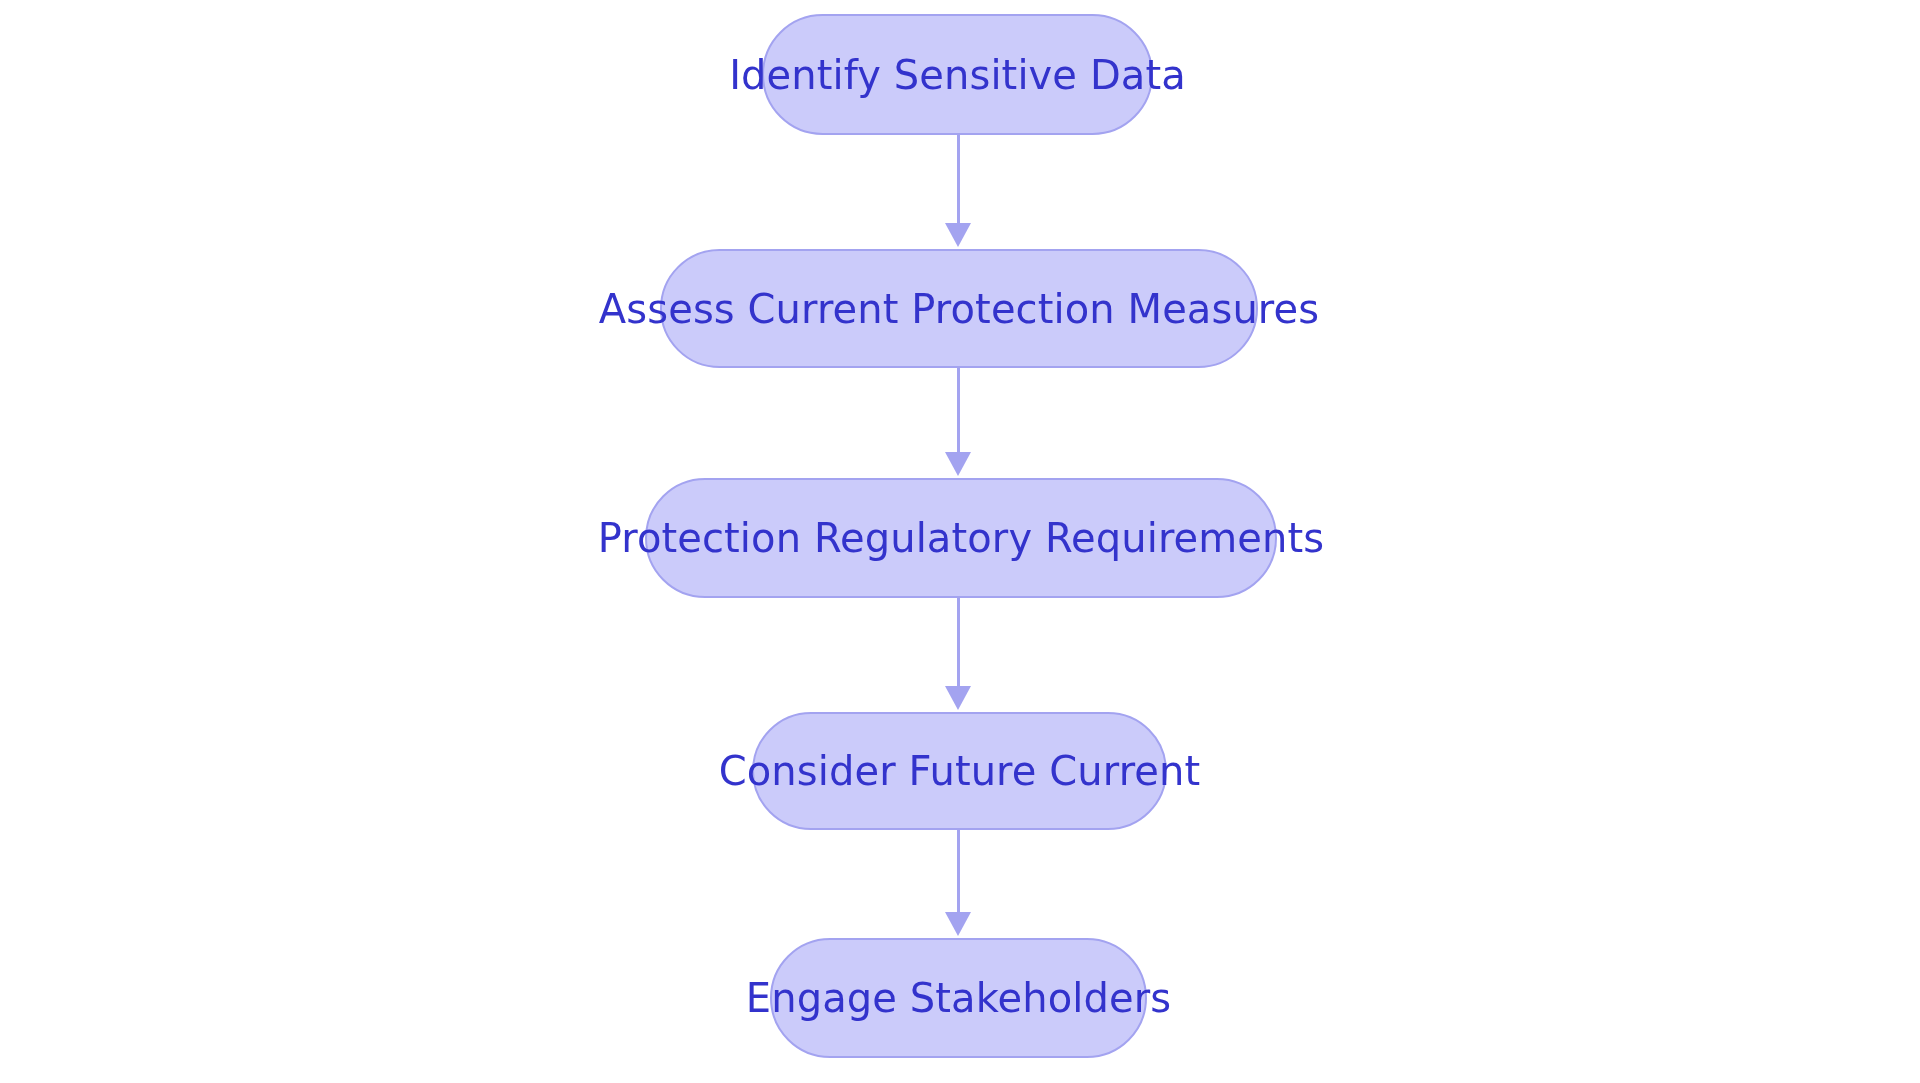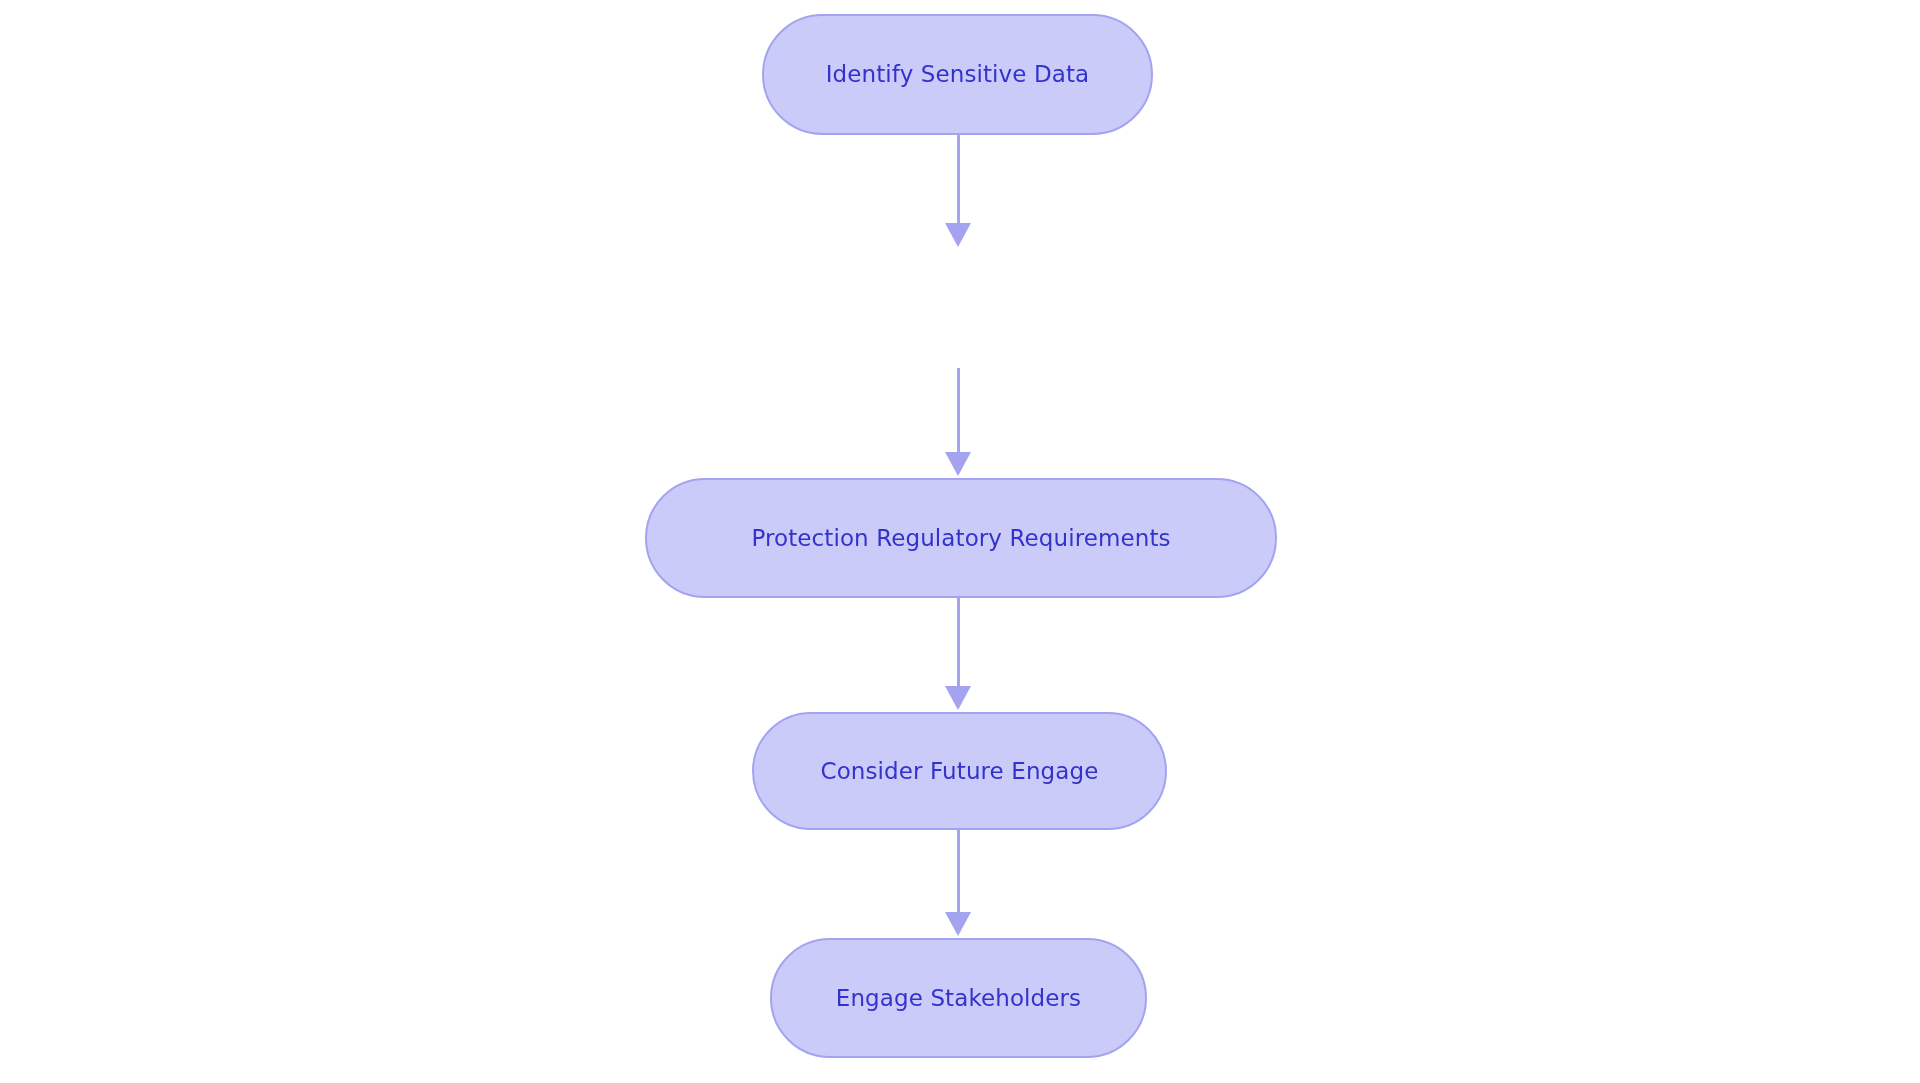--- a/index.html
+++ b/index.html
@@ -23,21 +23,21 @@
   .flow-node {
     position: absolute;
     box-sizing: border-box;
     display: flex;
     align-items: center;
     justify-content: center;
     background: #cbcbfa;
     border: 2px solid #a3a3f0;
     border-radius: 999px;
     color: #3333cc;
-    font-size: 23px;
+    font-size: 40px;
     font-weight: 400;
     letter-spacing: 0.1px;
     line-height: 1;
     white-space: nowrap;
     font-family: "DejaVu Sans", "Liberation Sans", sans-serif;
   }
   .flow-node .node-label {
     display: block;
     padding: 0 10px;
   }
@@ -75,33 +75,36 @@
 
 <div id="flowchart-canvas">
 
   <div class="flow-node" id="node-1">
     <span class="node-label">Identify Sensitive Data</span>
   </div>
 
   <div class="connector" id="connector-1"></div>
   <div class="arrowhead" id="arrowhead-1"></div>
 
+  <div class="flow-node" id="node-2">
+    <span class="node-label">Assess Current Protection Measures</span>
+  </div>
 
   <div class="connector" id="connector-2"></div>
   <div class="arrowhead" id="arrowhead-2"></div>
 
   <div class="flow-node" id="node-3">
     <span class="node-label">Protection Regulatory Requirements</span>
   </div>
 
   <div class="connector" id="connector-3"></div>
   <div class="arrowhead" id="arrowhead-3"></div>
 
   <div class="flow-node" id="node-4">
-    <span class="node-label">Consider Future Engage</span>
+    <span class="node-label">Consider Future Current</span>
   </div>
 
   <div class="connector" id="connector-4"></div>
   <div class="arrowhead" id="arrowhead-4"></div>
 
   <div class="flow-node" id="node-5">
     <span class="node-label">Engage Stakeholders</span>
   </div>
 
 </div>

